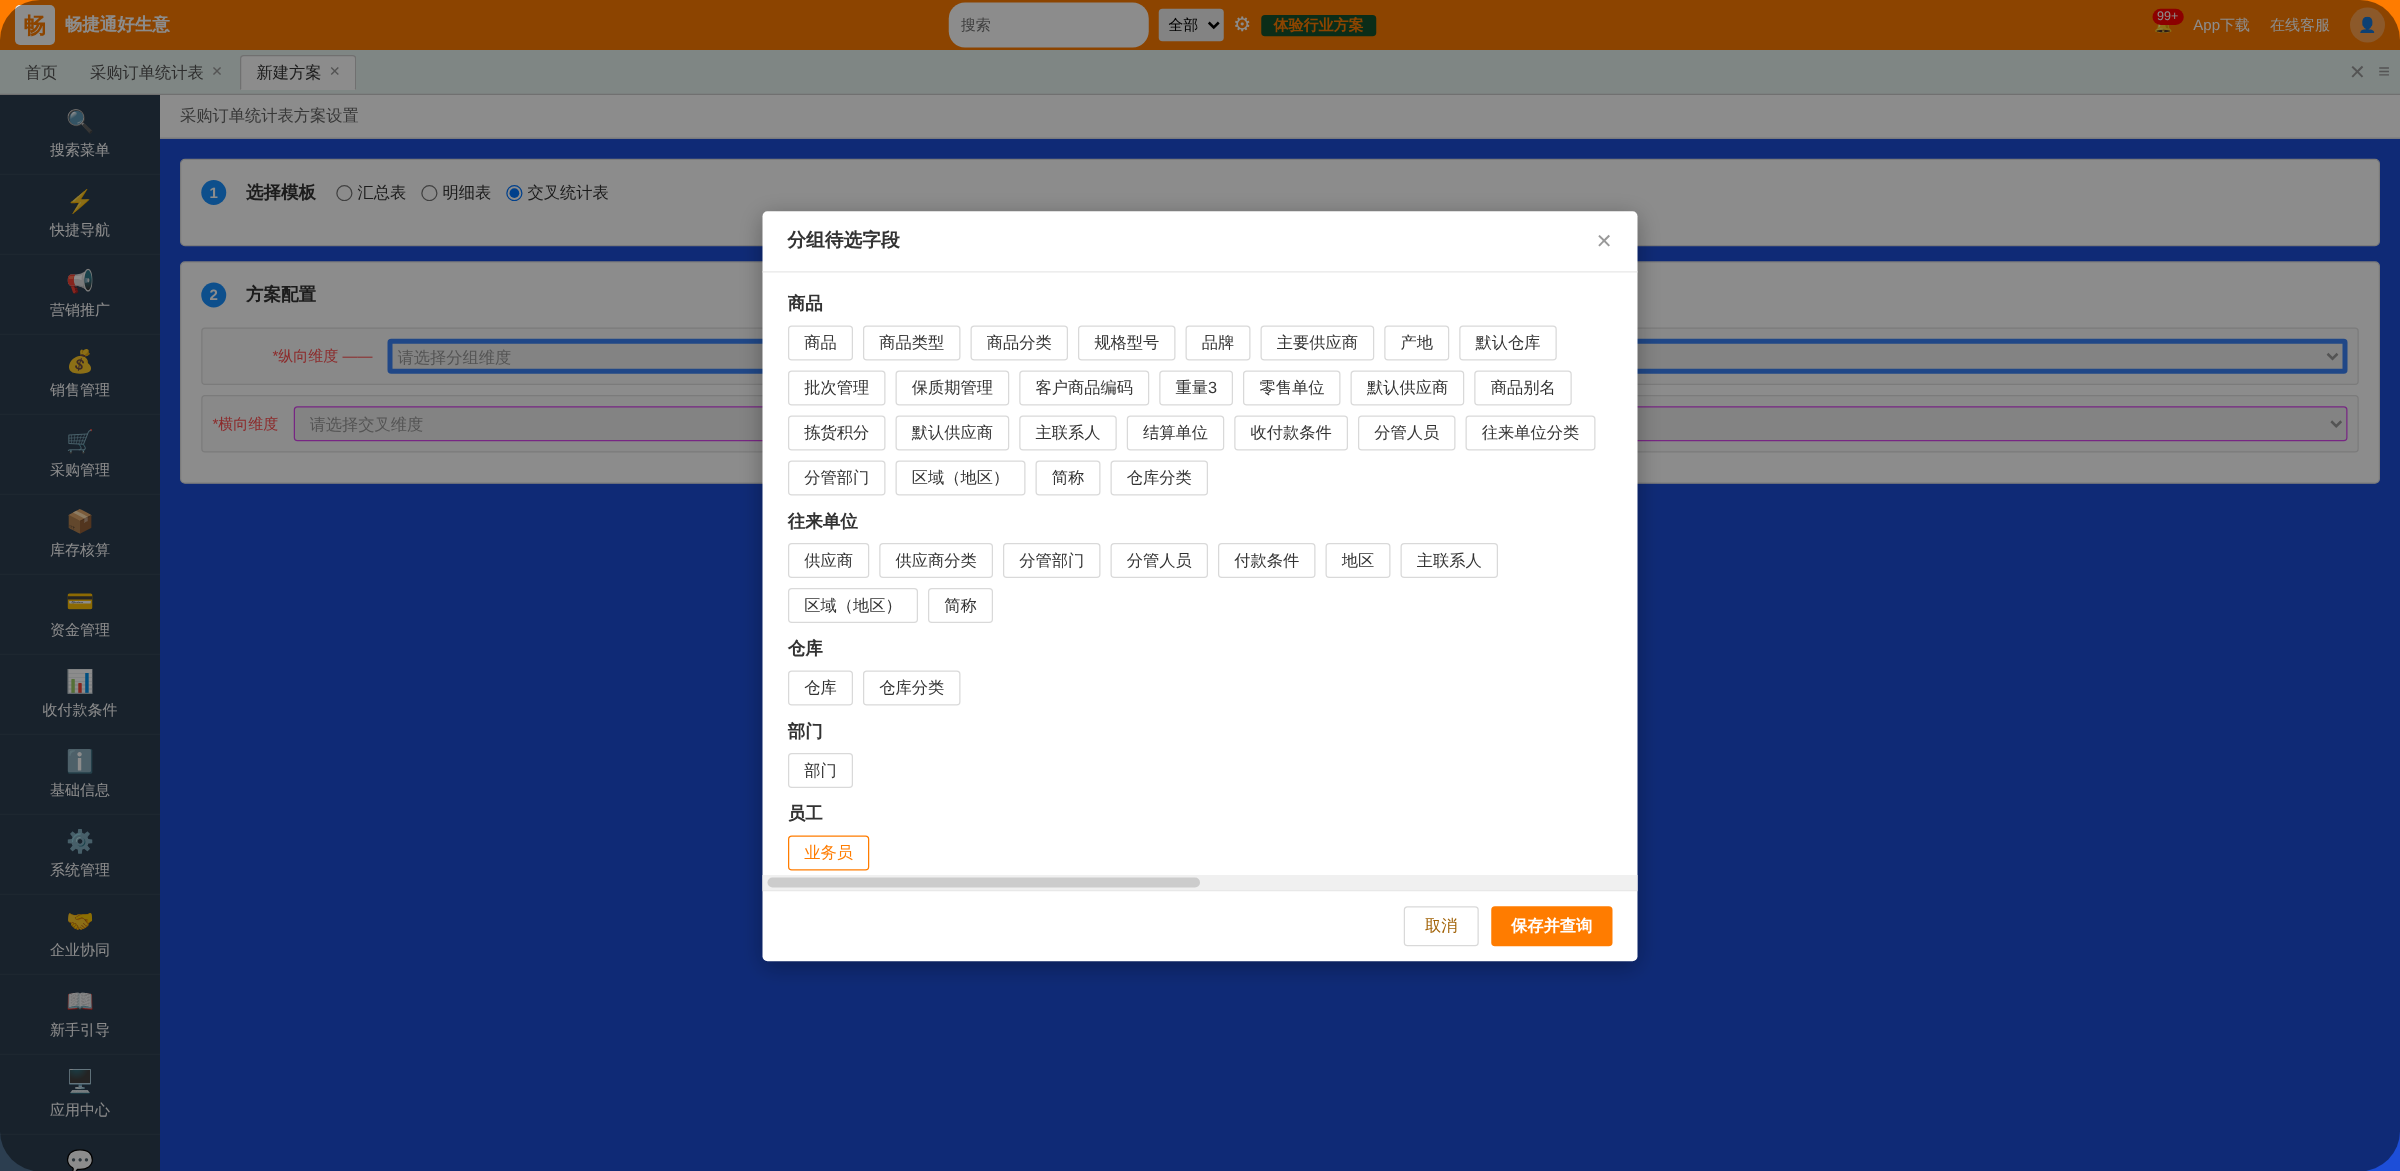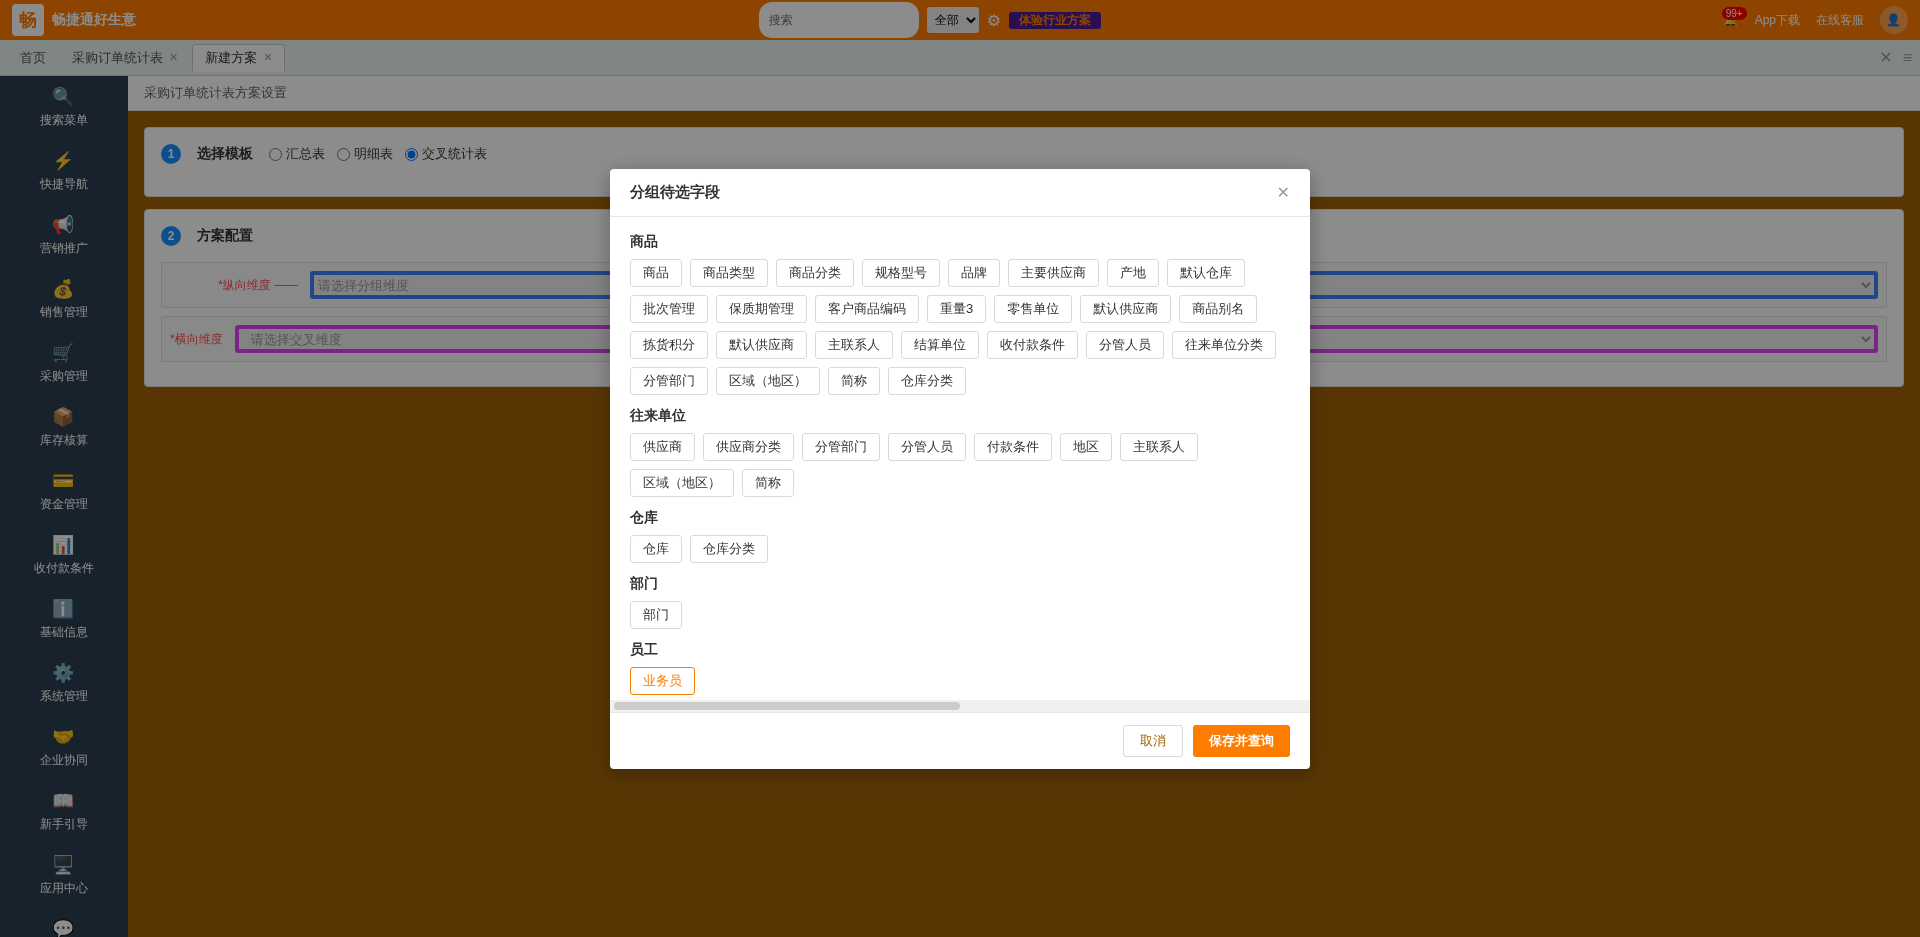--- a/index.html
+++ b/index.html
@@ -13,21 +13,21 @@
       align-items: center;
       padding: 0 12px;
       justify-content: space-between;
     }
     .logo-area { display: flex; align-items: center; gap: 8px; color: white; font-size: 14px; font-weight: bold; }
     .logo-icon { width: 32px; height: 32px; background: white; border-radius: 4px; display: flex; align-items: center; justify-content: center; color: #ff7c00; font-size: 18px; font-weight: bold; }
     .top-search { display: flex; align-items: center; gap: 8px; }
     .top-search input { width: 160px; height: 26px; border-radius: 13px; border: none; padding: 0 10px; font-size: 12px; }
     .top-search select { height: 26px; border: none; border-radius: 3px; font-size: 12px; padding: 0 4px; }
     .gear-btn { background: transparent; border: none; color: white; font-size: 16px; cursor: pointer; }
-    .experience-btn { background: #4c1d95; color: #ff7c00; border: none; border-radius: 3px; padding: 0 10px; font-size: 12px; cursor: pointer; font-weight: bold; }
+    .experience-btn { background: #14532d; color: #ff7c00; border: none; border-radius: 3px; padding: 0 10px; font-size: 12px; cursor: pointer; font-weight: bold; }
     .top-right { display: flex; align-items: center; gap: 16px; color: white; font-size: 12px; }
     .notification-badge { position: relative; }
     .badge { background: red; color: white; border-radius: 8px; padding: 1px 4px; font-size: 10px; position: absolute; top: -6px; right: -8px; }
 
     
     .nav-tabs {
       height: 36px;
       background: #e8f4f0;
       display: flex;
       align-items: center;
@@ -69,21 +69,21 @@
       align-items: center;
       padding: 10px 4px;
       cursor: pointer;
       font-size: 12px;
       gap: 4px;
       border-bottom: 1px solid rgba(255,255,255,0.05);
     }
     .sidebar-item .s-icon { font-size: 18px; }
 
     
-    .content { flex: 1; overflow: auto; padding: 0; background: #a16207; position: relative; }
+    .content { flex: 1; overflow: auto; padding: 0; background: #1d4ed8; position: relative; }
     .content-header { padding: 8px 16px; background: white; border-bottom: 1px solid #e0e0e0; font-size: 13px; color: #666; }
     .content-body { padding: 16px; }
 
     
     .step-row { display: flex; align-items: center; gap: 16px; margin-bottom: 16px; }
     .step-badge { background: #1890ff; color: white; border-radius: 50%; width: 20px; height: 20px; display: flex; align-items: center; justify-content: center; font-size: 12px; font-weight: bold; }
     .step-label { font-size: 14px; font-weight: bold; }
     .radio-group { display: flex; gap: 12px; align-items: center; }
     .radio-group label { font-size: 13px; display: flex; align-items: center; gap: 4px; cursor: pointer; }
 
@@ -91,20 +91,21 @@
 
     
     .modal-overlay {
       position: fixed;
       top: 0; left: 0; right: 0; bottom: 0;
       background: rgba(0,0,0,0.45);
       display: flex;
       align-items: center;
       justify-content: center;
       z-index: 1000;
+      border-radius: 32px;
     }
     .modal {
       background: white;
       border-radius: 4px;
       width: 700px;
       max-height: 600px;
       display: flex;
       flex-direction: column;
       box-shadow: 0 4px 20px rgba(0,0,0,0.3);
     }
@@ -272,21 +273,21 @@
         </div>
         <div style="margin-bottom:8px;">
           <div style="display:flex;align-items:center;gap:12px;padding:8px;background:#fafafa;border:1px solid #e0e0e0;border-radius:3px;margin-bottom:8px;">
             <span style="color:#ff4d4f;font-size:12px;margin-left:48px;">*纵向维度 ——</span>
             <select style="flex:1;height:28px;border:4px solid #3b82f6;border-radius:3px;padding:0 0;font-size:13px;color:#999;">
               <option>请选择分组维度</option>
             </select>
           </div>
           <div style="display:flex;align-items:center;gap:12px;padding:8px;background:#fafafa;border:1px solid #e0e0e0;border-radius:3px;">
             <span style="color:#ff4d4f;font-size:12px;">*横向维度</span>
-            <select style="flex:1;height:28px;border:4px solid #d946ef;border-radius:3px;padding:0 8px;font-size:13px;color:#999;">
+            <select style="flex:1;height:28px;border:1px solid #d946ef;border-radius:3px;padding:0 8px;font-size:13px;color:#999;">
               <option>请选择交叉维度</option>
             </select>
           </div>
         </div>
       </div>
     </div>
   </div>
 </div>
 
 <div class="modal-overlay">

